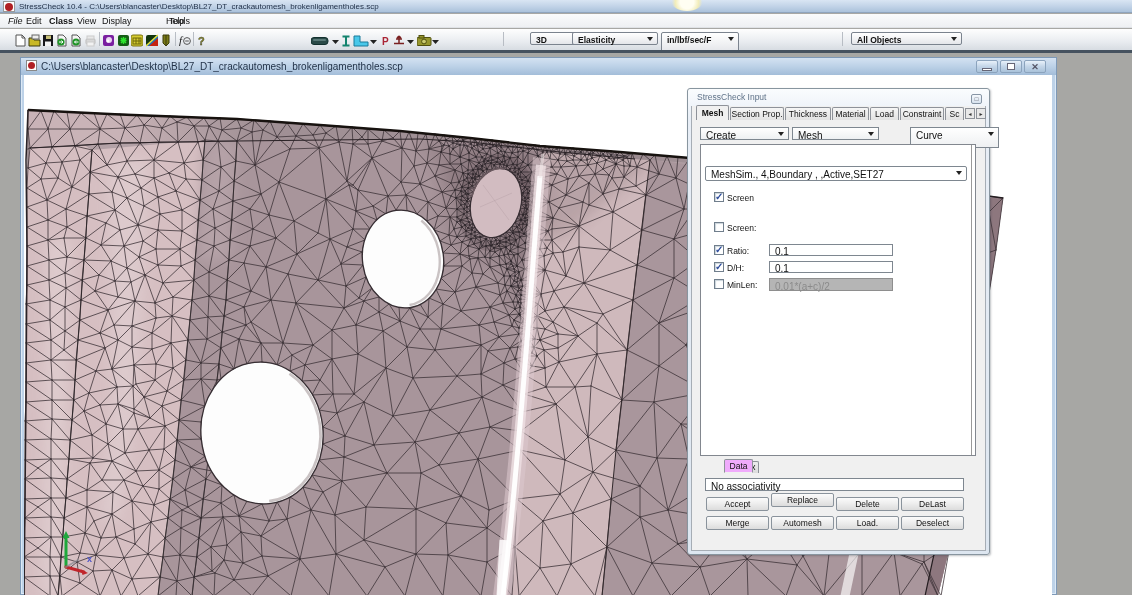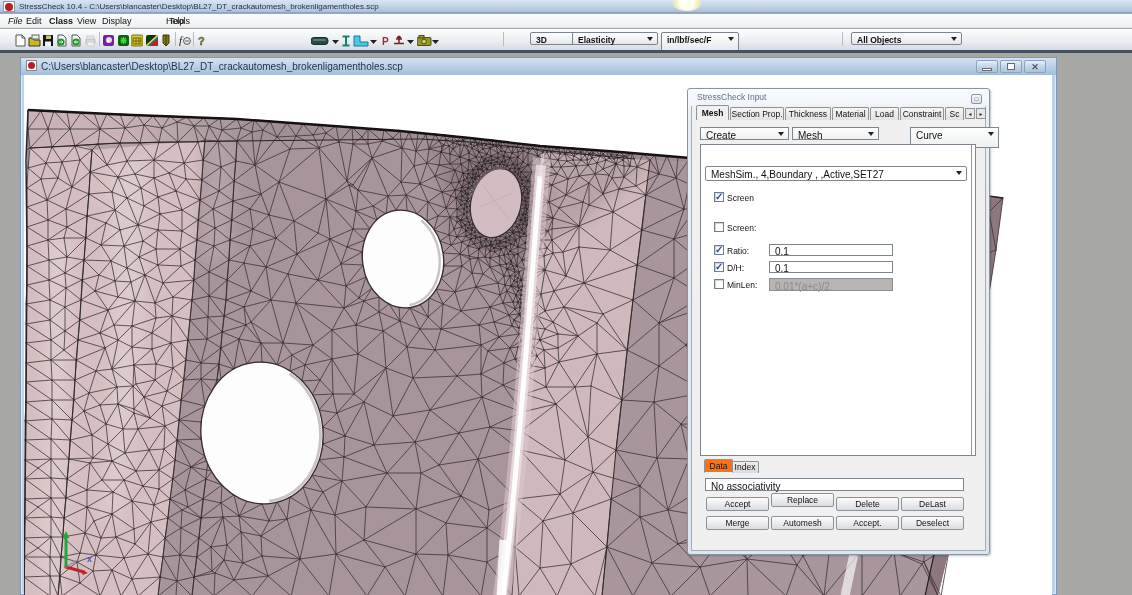--- a/index.html
+++ b/index.html
@@ -319,27 +319,27 @@
 <span class="lbl" style="left:727px;top:263px;">D/H:</span>
 <div class="field abs" style="left:769px;top:261px;width:124px;height:12px;">
     <span class="cv" style="top:1px;">0.1</span>
   </div>
 <div class="cb abs" style="left:714px;top:279px;"></div>
 <span class="lbl" style="left:727px;top:280px;">MinLen:</span>
 <div class="field abs" style="left:769px;top:278px;width:124px;height:13px;background:#b5b5b5;border-color:#8e8e8e;">
     <span class="cv" style="top:1.5px;color:#8b8b8b;">0.01*(a+c)/2</span>
   </div>
 
-<div class="tab abs" style="left:704px;top:459px;width:29px;height:14px;background:#f97316;border-bottom:1px solid #f0f0f0;z-index:3;line-height:13px;">Data</div>
+<div class="tab abs" style="left:724px;top:459px;width:29px;height:14px;background:#f0abfc;border-bottom:1px solid #f0f0f0;z-index:3;line-height:13px;">Data</div>
 <div class="tab abs" style="left:731px;top:461px;width:28px;height:12px;background:linear-gradient(#ececec,#dcdcdc);line-height:11px;">Index</div>
 
 <div class="field abs" style="left:705px;top:478px;width:259px;height:13px;">
     <span class="cv">No associativity</span>
   </div>
 
 <div class="btn abs" style="left:706px;top:497px;">Accept</div>
 <div class="btn abs" style="left:771px;top:493px;">Replace</div>
 <div class="btn abs" style="left:836px;top:497px;">Delete</div>
 <div class="btn abs" style="left:901px;top:497px;">DeLast</div>
 <div class="btn abs" style="left:706px;top:516px;">Merge</div>
 <div class="btn abs" style="left:771px;top:516px;">Automesh</div>
-<div class="btn abs" style="left:836px;top:516px;">Accept.</div>
+<div class="btn abs" style="left:836px;top:516px;">Load.</div>
 <div class="btn abs" style="left:901px;top:516px;">Deselect</div>
 
 </body></html>

